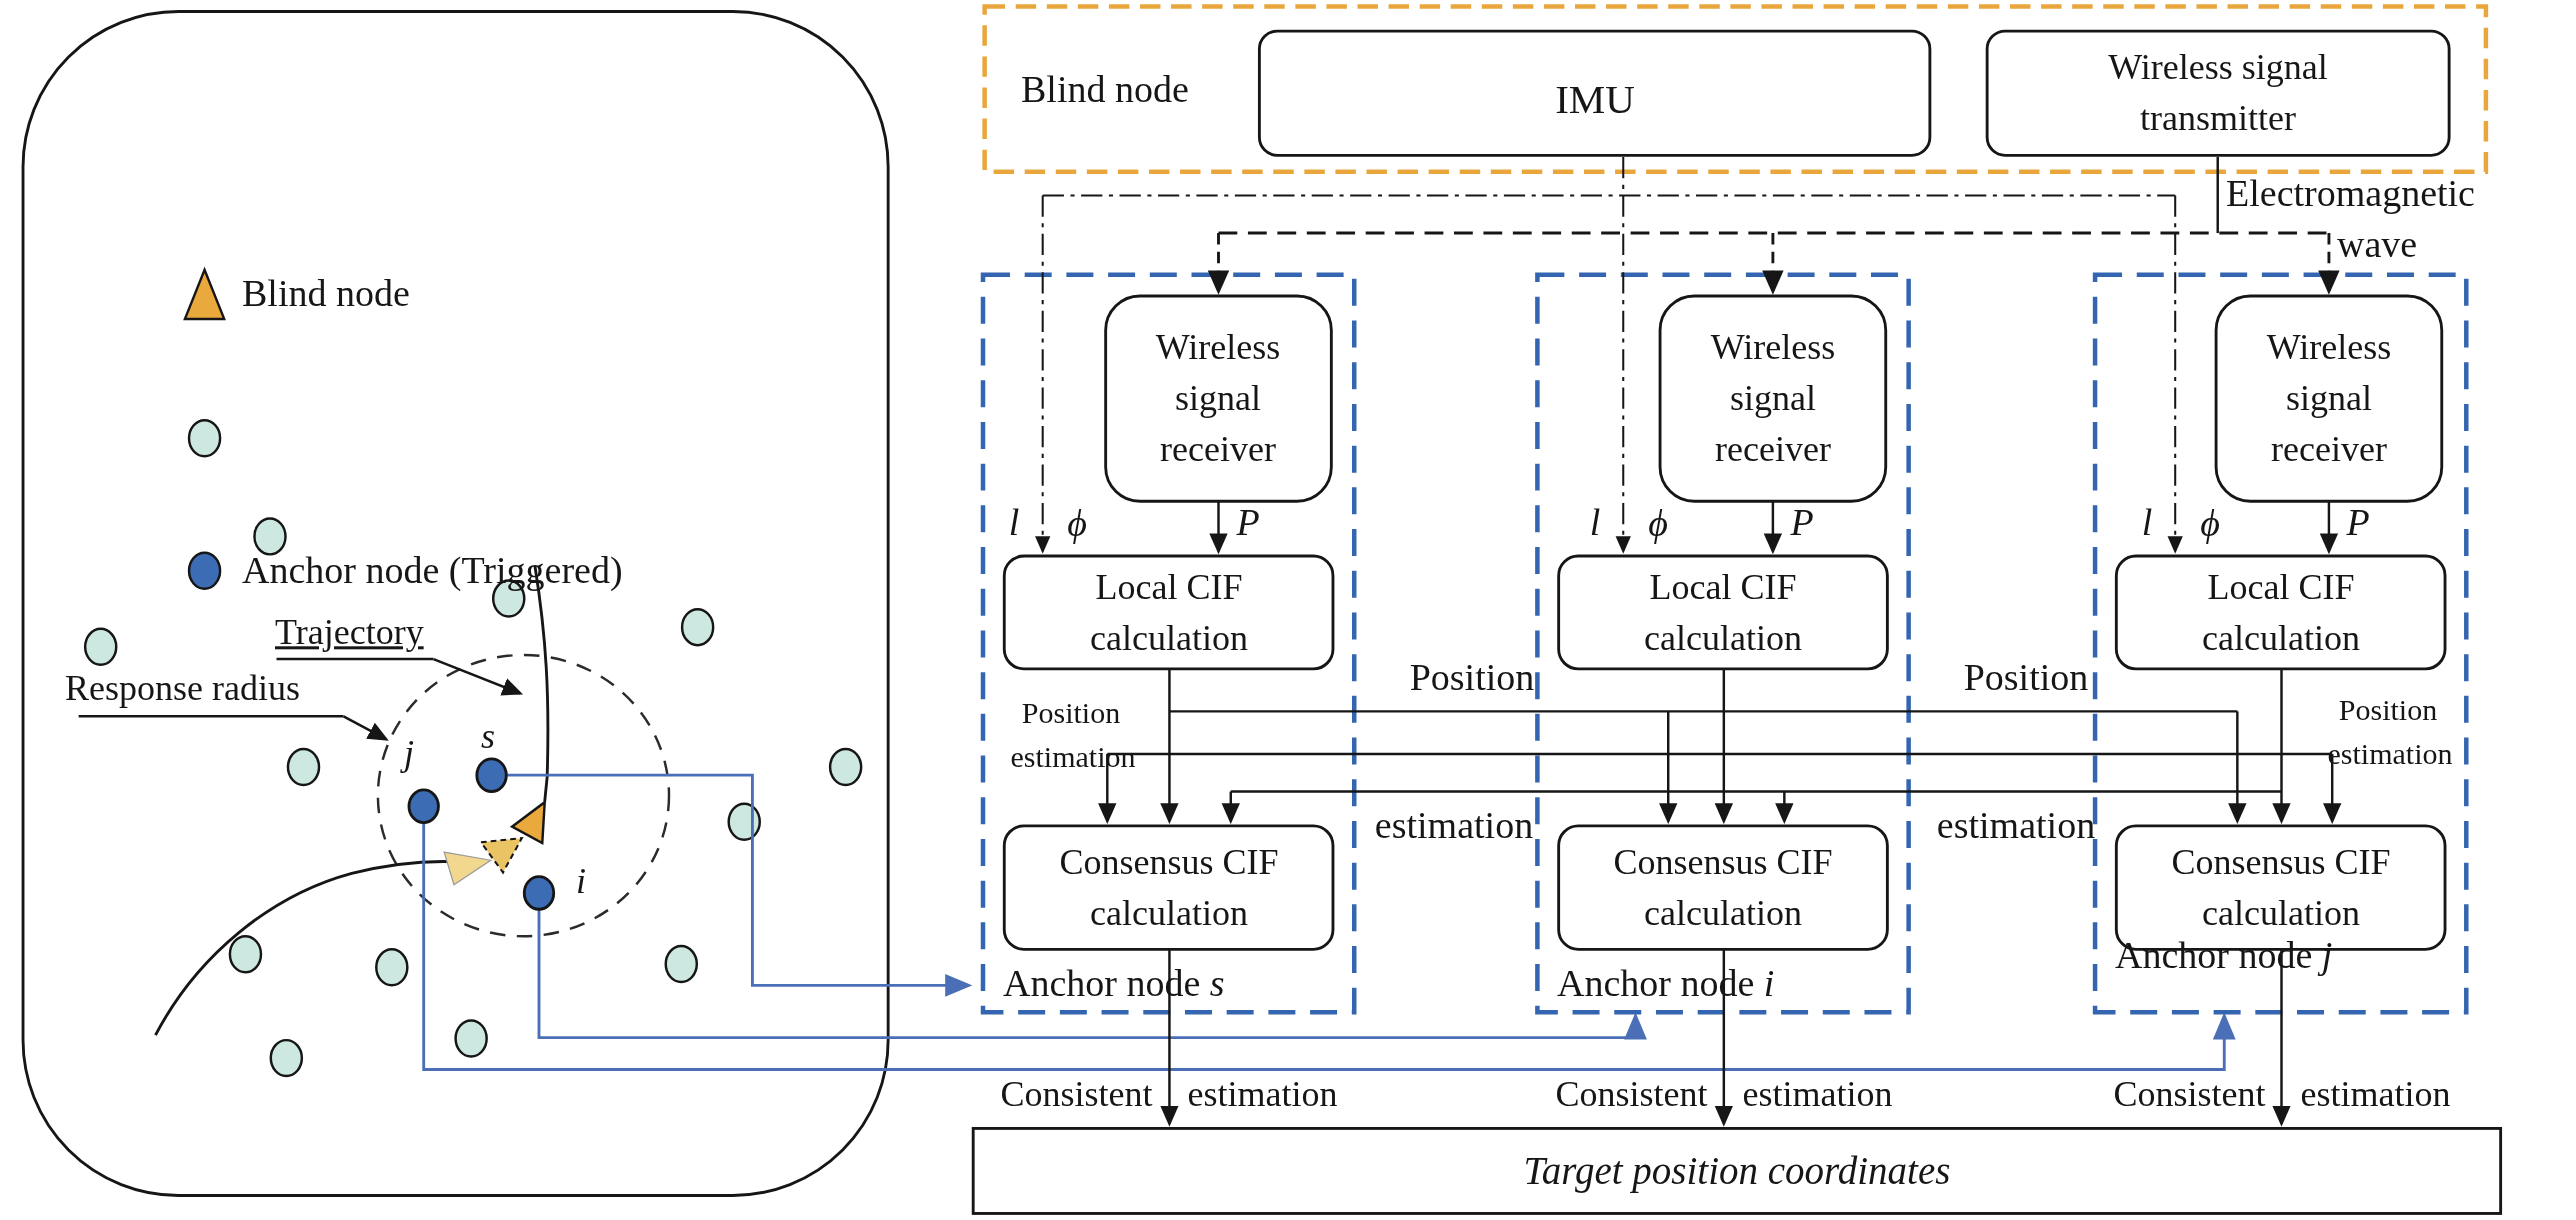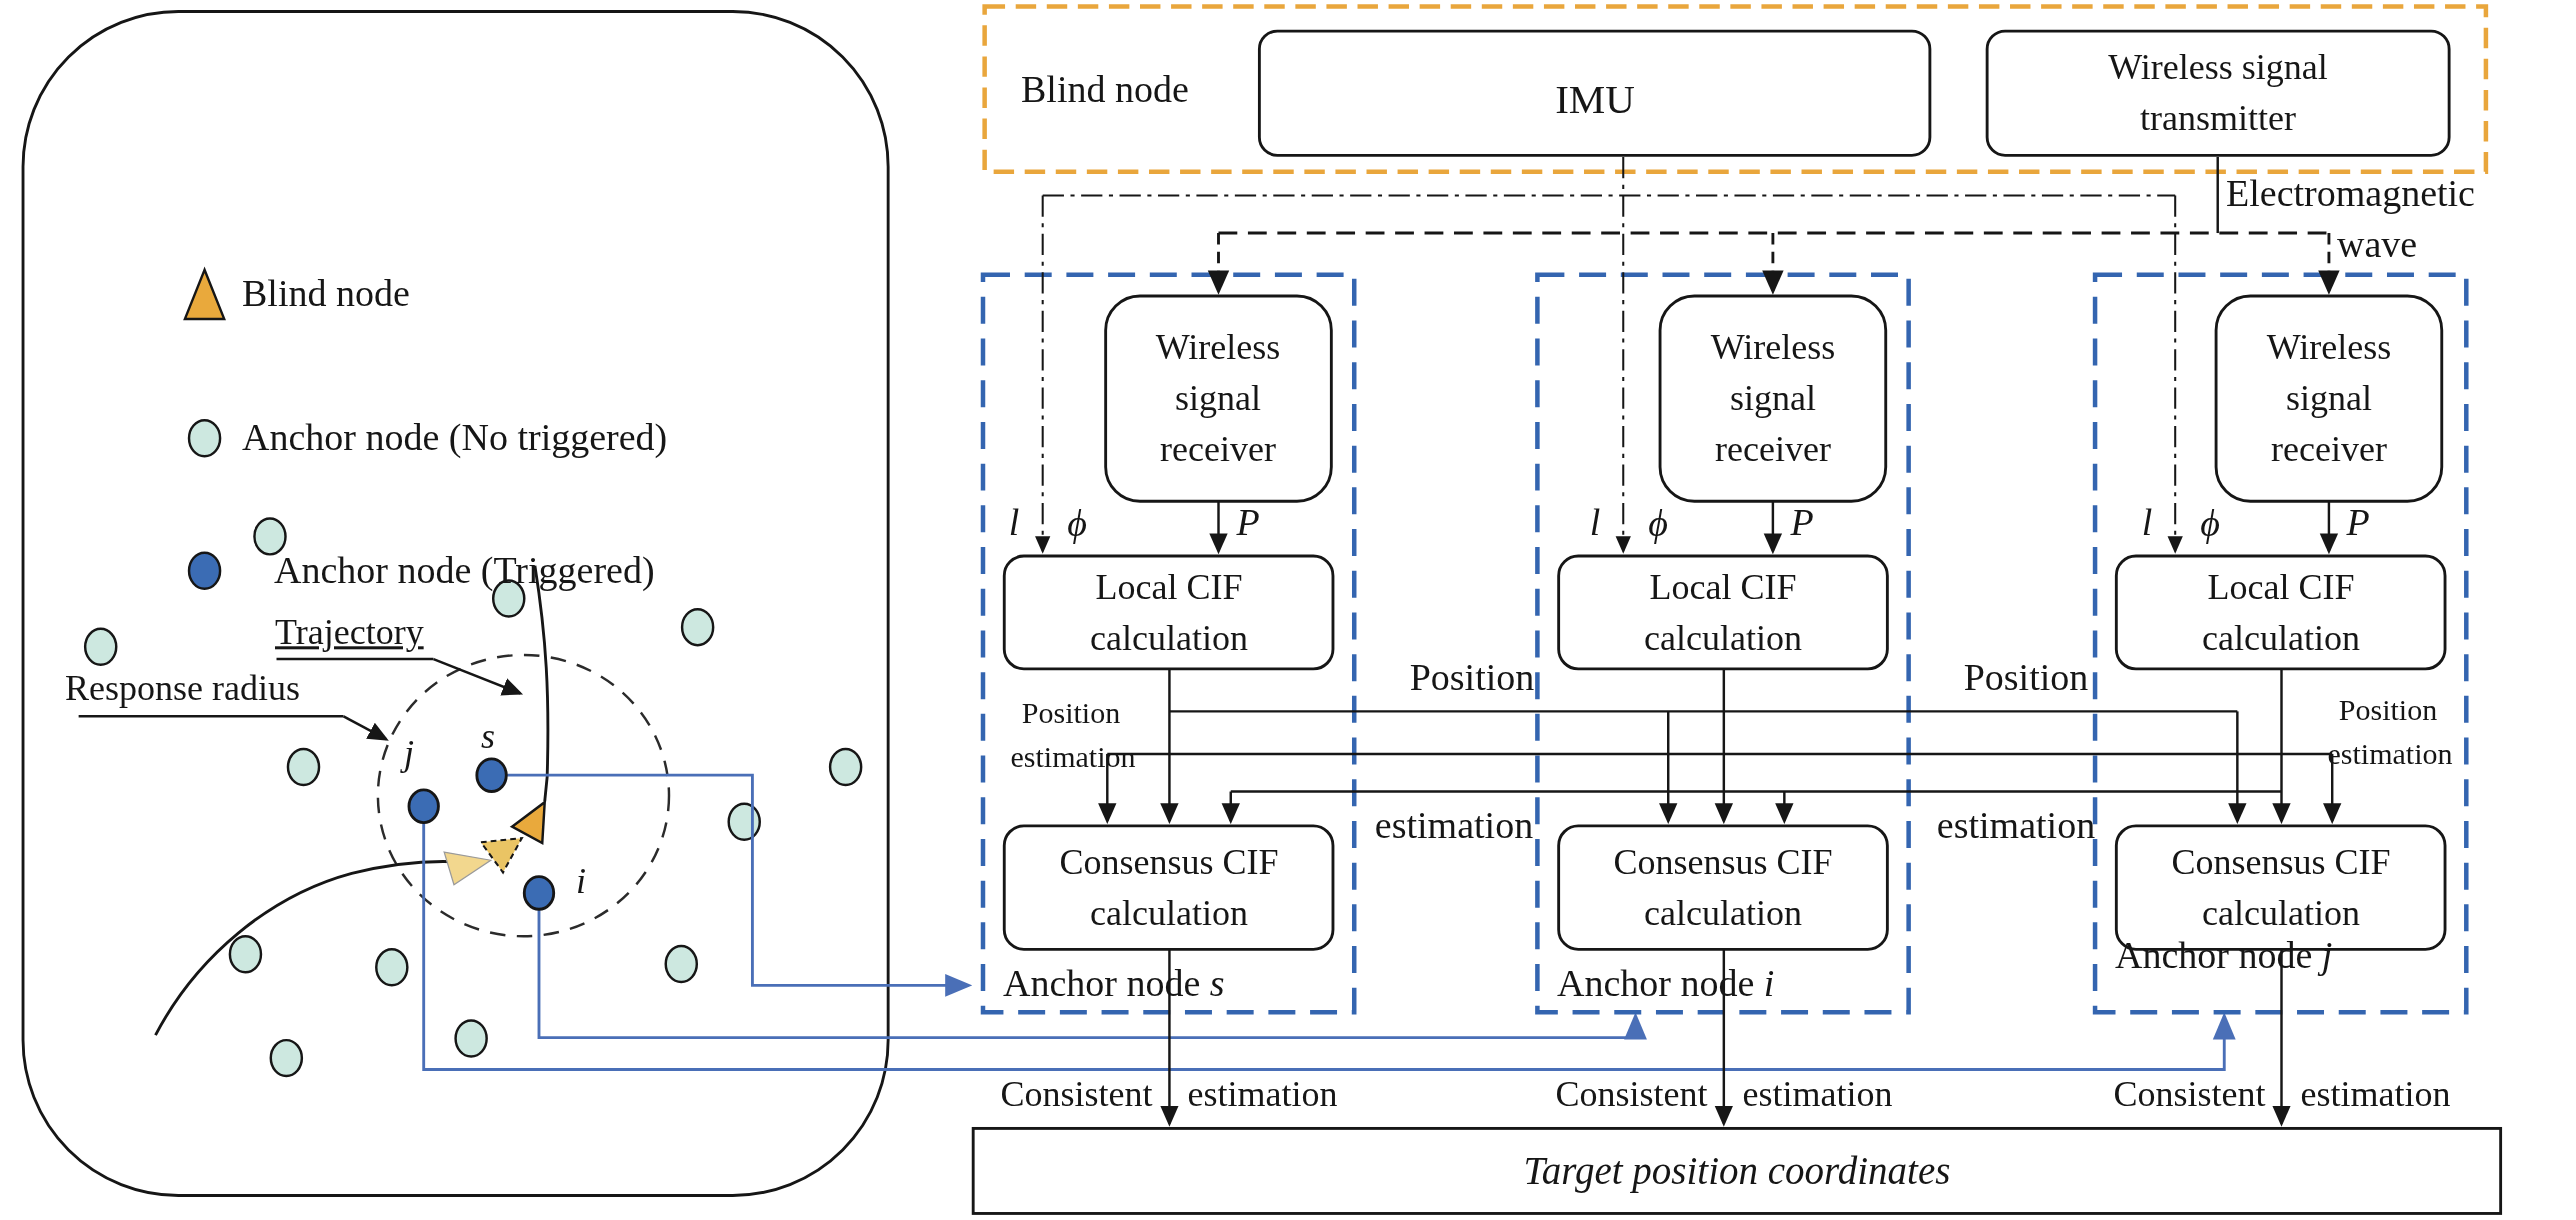--- a/index.html
+++ b/index.html
@@ -141,22 +141,21 @@
     <rect x="1906" y="680" width="402" height="138" rx="24"></rect>
     <rect x="2588" y="680" width="402" height="138" rx="24"></rect>
     <rect x="1228" y="1010" width="402" height="151" rx="24"></rect>
     <rect x="1906" y="1010" width="402" height="151" rx="24"></rect>
     <rect x="2588" y="1010" width="402" height="151" rx="24"></rect>
     <rect x="1190" y="1380" width="1868" height="104"></rect>
   </g>
 </svg>
 
   <div class="t tl f46" style="left:242px;top:294px;">Blind node</div>
-  <div class="t tl f46" style="left:242px;top:438px;">Anchor node (No triggered)</div>
-  <div class="t tl f46" style="left:242px;top:571px;margin-left:32px;">Anchor node (Triggered)</div>
+  <div class="t tl f46" style="left:242px;top:571px;">Anchor node (Triggered)</div>
 
   <div class="t tl f44" style="left:275px;top:633px;text-decoration:underline;">Trajectory</div>
   <div class="t tl f44" style="left:65px;top:689px;">Response radius</div>
 
   <div class="t tc f44 it" style="left:488px;top:737px;">s</div>
   <div class="t tc f44 it" style="left:409px;top:754px;">j</div>
   <div class="t tc f44 it" style="left:581px;top:882px;">i</div>
 
   <div class="t tl f46" style="left:1021px;top:90px;">Blind node</div>
   <div class="t tc f50" style="left:1595px;top:100px;">IMU</div>

